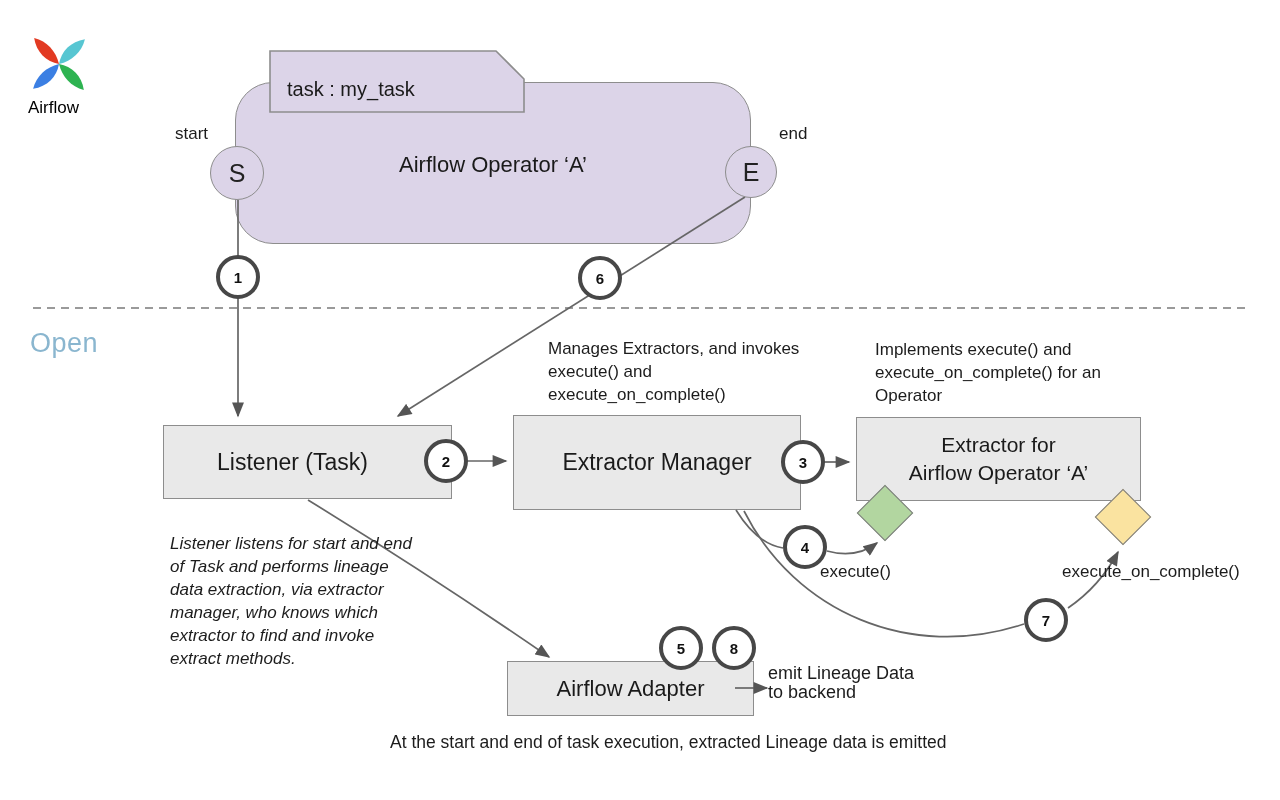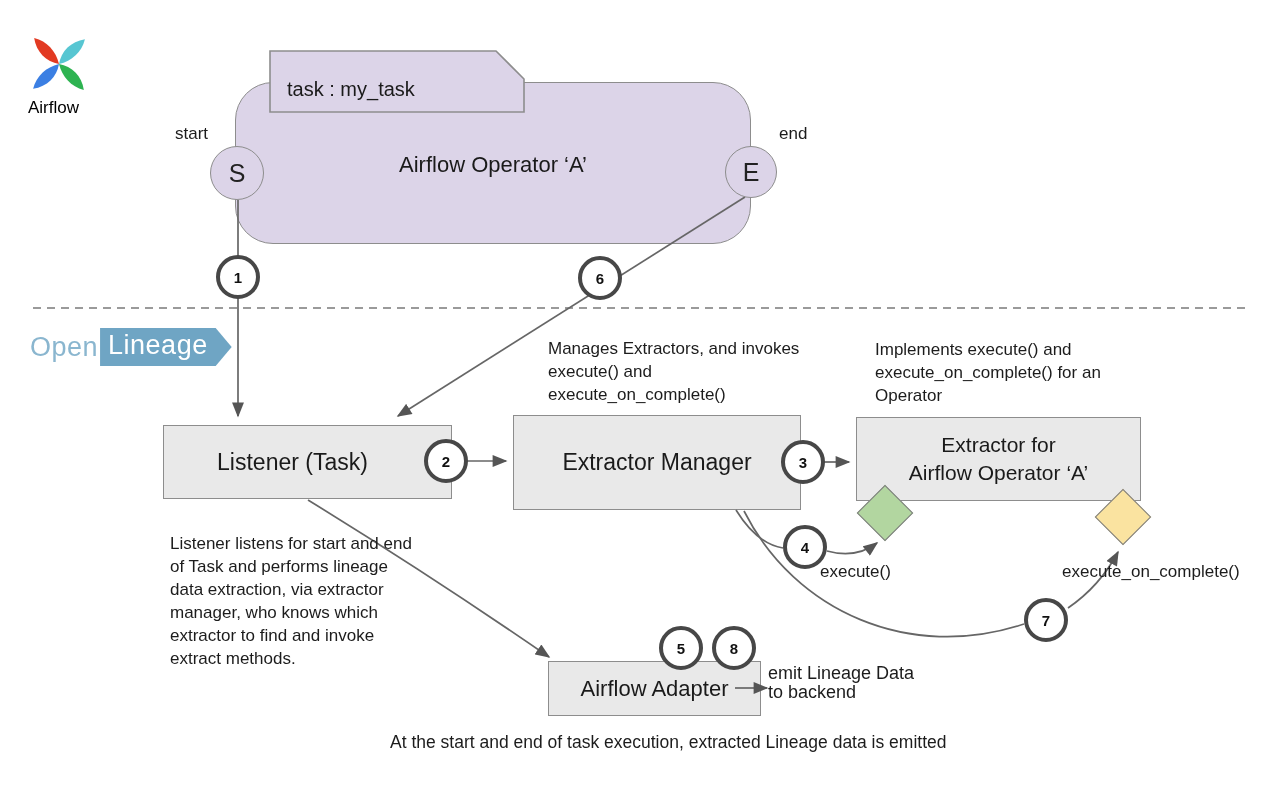--- a/index.html
+++ b/index.html
@@ -56,40 +56,39 @@
 <svg class="airflow-logo" width="54" height="56" viewBox="0 0 100 100">
   <path d="M50 50 C44 26 28 8 4 2 C8 28 26 46 50 50 Z" fill="#e23a22"></path>
   <path d="M50 50 C44 26 28 8 4 2 C8 28 26 46 50 50 Z" fill="#57c6d2" transform="rotate(90 50 50)"></path>
   <path d="M50 50 C44 26 28 8 4 2 C8 28 26 46 50 50 Z" fill="#2eb351" transform="rotate(180 50 50)"></path>
   <path d="M50 50 C44 26 28 8 4 2 C8 28 26 46 50 50 Z" fill="#3b7fe3" transform="rotate(270 50 50)"></path>
 </svg>
 <div class="airflow-label">Airflow</div>
 
 <div class="ol-logo">
   <span class="ol-open">Open</span>
-  <span class="ol-banner">Lineage</span>
 </div>
 
 <div class="operator"></div>
 <div class="operator-title">Airflow Operator ‘A’</div>
 
 <div class="box" style="left:163px;top:425px;width:289px;height:74px;font-size:23px;">
   <span style="margin-right:30px;">Listener (Task)</span>
 </div>
 
 <div class="box" style="left:513px;top:415px;width:288px;height:95px;font-size:23px;text-align:center;">
   <span>Extractor Manager</span>
 </div>
 
 <div class="box" style="left:856px;top:417px;width:285px;height:84px;font-size:21px;line-height:1.35;white-space:pre-line;">
   <span style="white-space:pre-line;">Extractor for
 Airflow Operator ‘A’</span>
 </div>
 
-<div class="box" style="left:548px;top:661px;width:213px;height:55px;font-size:22px;">
+<div class="box" style="left:507px;top:661px;width:247px;height:55px;font-size:22px;">
   <span>Airflow Adapter</span>
 </div>
 
 <div class="diamond" style="left:865px;top:493px;background:#b2d6a0;"></div>
 <div class="diamond" style="left:1103px;top:497px;background:#fae3a0;"></div>
 
 <svg class="connectors" width="1280" height="800" viewBox="0 0 1280 800">
   <defs>
     <marker id="arrow" viewBox="0 0 10 8" refX="9" refY="4" markerWidth="9" markerHeight="7" orient="auto-start-reverse">
       <path d="M0 0 L10 4 L0 8 Z" fill="#555"></path>
@@ -135,21 +134,21 @@
 <div class="badge" style="left:578px;top:256px;">6</div>
 <div class="badge" style="left:1024px;top:598px;">7</div>
 <div class="badge" style="left:712px;top:626px;">8</div>
 
 <div class="label note" style="left:548px;top:337px;">Manages Extractors, and invokes
 execute() and
 execute_on_complete()</div>
 <div class="label note" style="left:875px;top:338px;">Implements execute() and
 execute_on_complete() for an
 Operator</div>
-<div class="label note" style="left:170px;top:532px;">Listener listens for start and end
+<div class="label note" style="left:170px;top:532px;font-style:italic;">Listener listens for start and end
 of Task and performs lineage
 data extraction, via extractor
 manager, who knows which
 extractor to find and invoke
 extract methods.</div>
 
 <div class="label small" style="left:820px;top:562px;">execute()</div>
 <div class="label small" style="left:1062px;top:562px;">execute_on_complete()</div>
 
 <div class="label" style="left:768px;top:664px;font-size:18px;line-height:19px;white-space:pre-line;">emit Lineage Data

